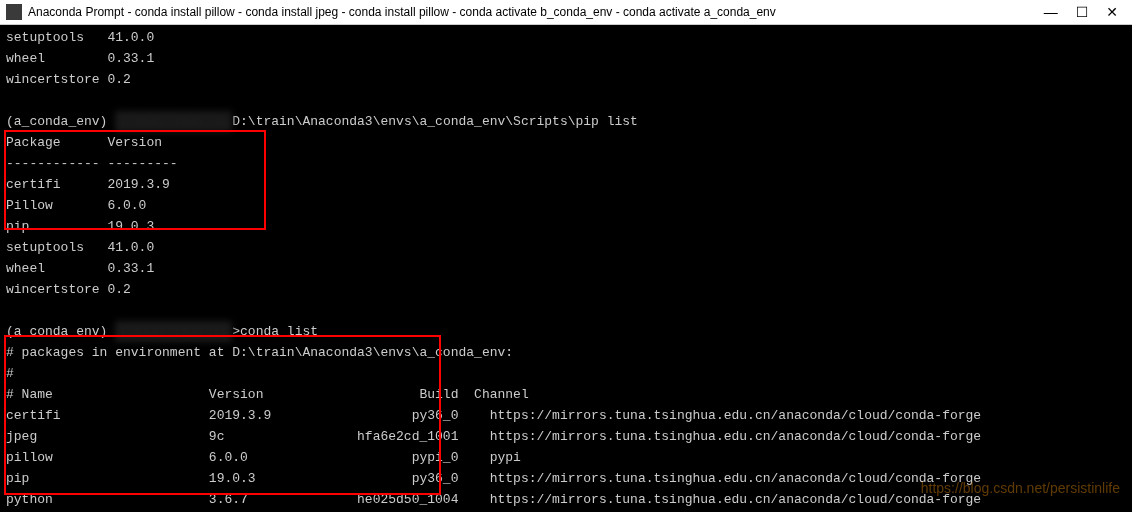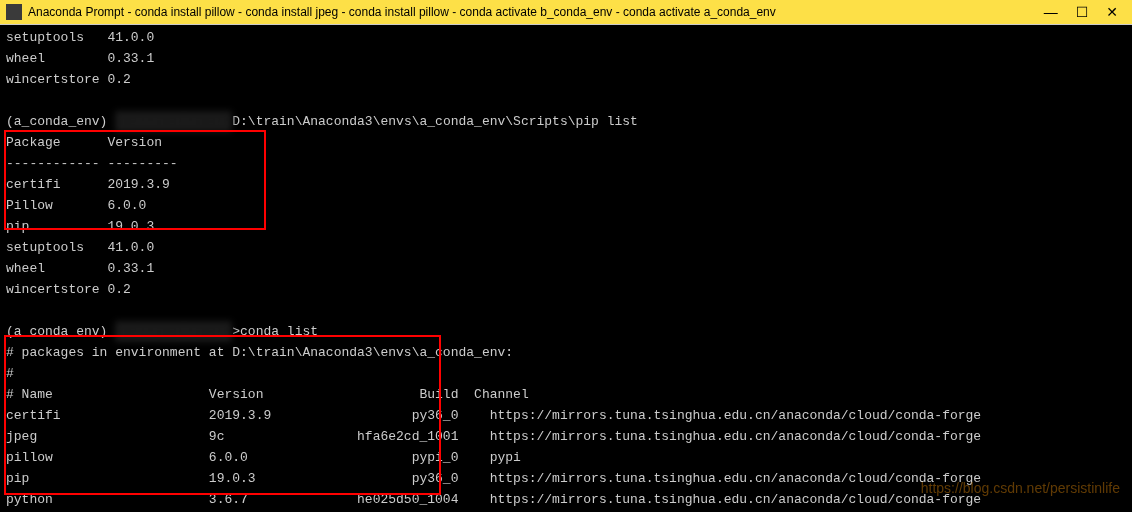--- a/index.html
+++ b/index.html
@@ -7,21 +7,21 @@
       font-family: Consolas, 'Courier New', monospace;
       font-size: 13px;
       background: #000;
       color: #ccc;
       width: 1132px;
       height: 512px;
       overflow: hidden;
       position: relative;
     }
     .title-bar {
-      background: #fde047;
+      background: #ffffff;
       color: #000;
       height: 25px;
       display: flex;
       align-items: center;
       padding: 0 6px;
       font-family: 'Segoe UI', Tahoma, sans-serif;
       font-size: 12px;
       border-bottom: 1px solid #ccc;
     }
     .title-bar-icon {

